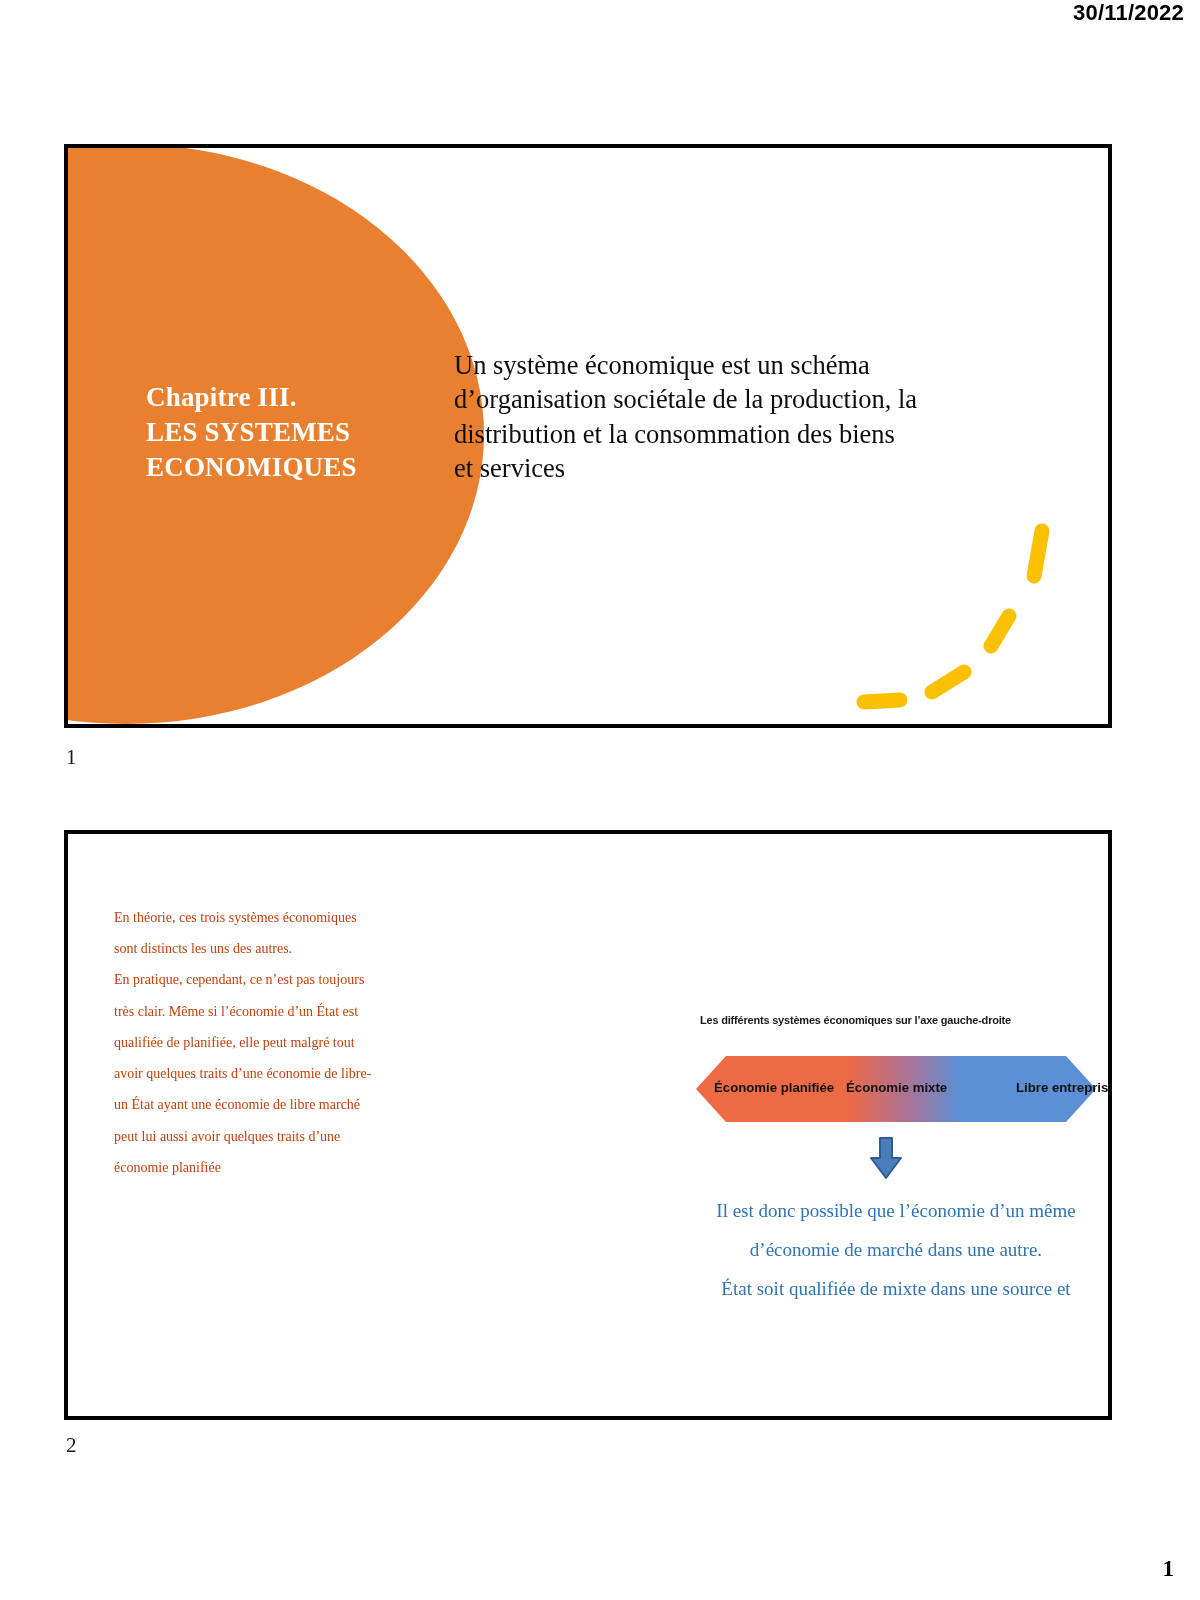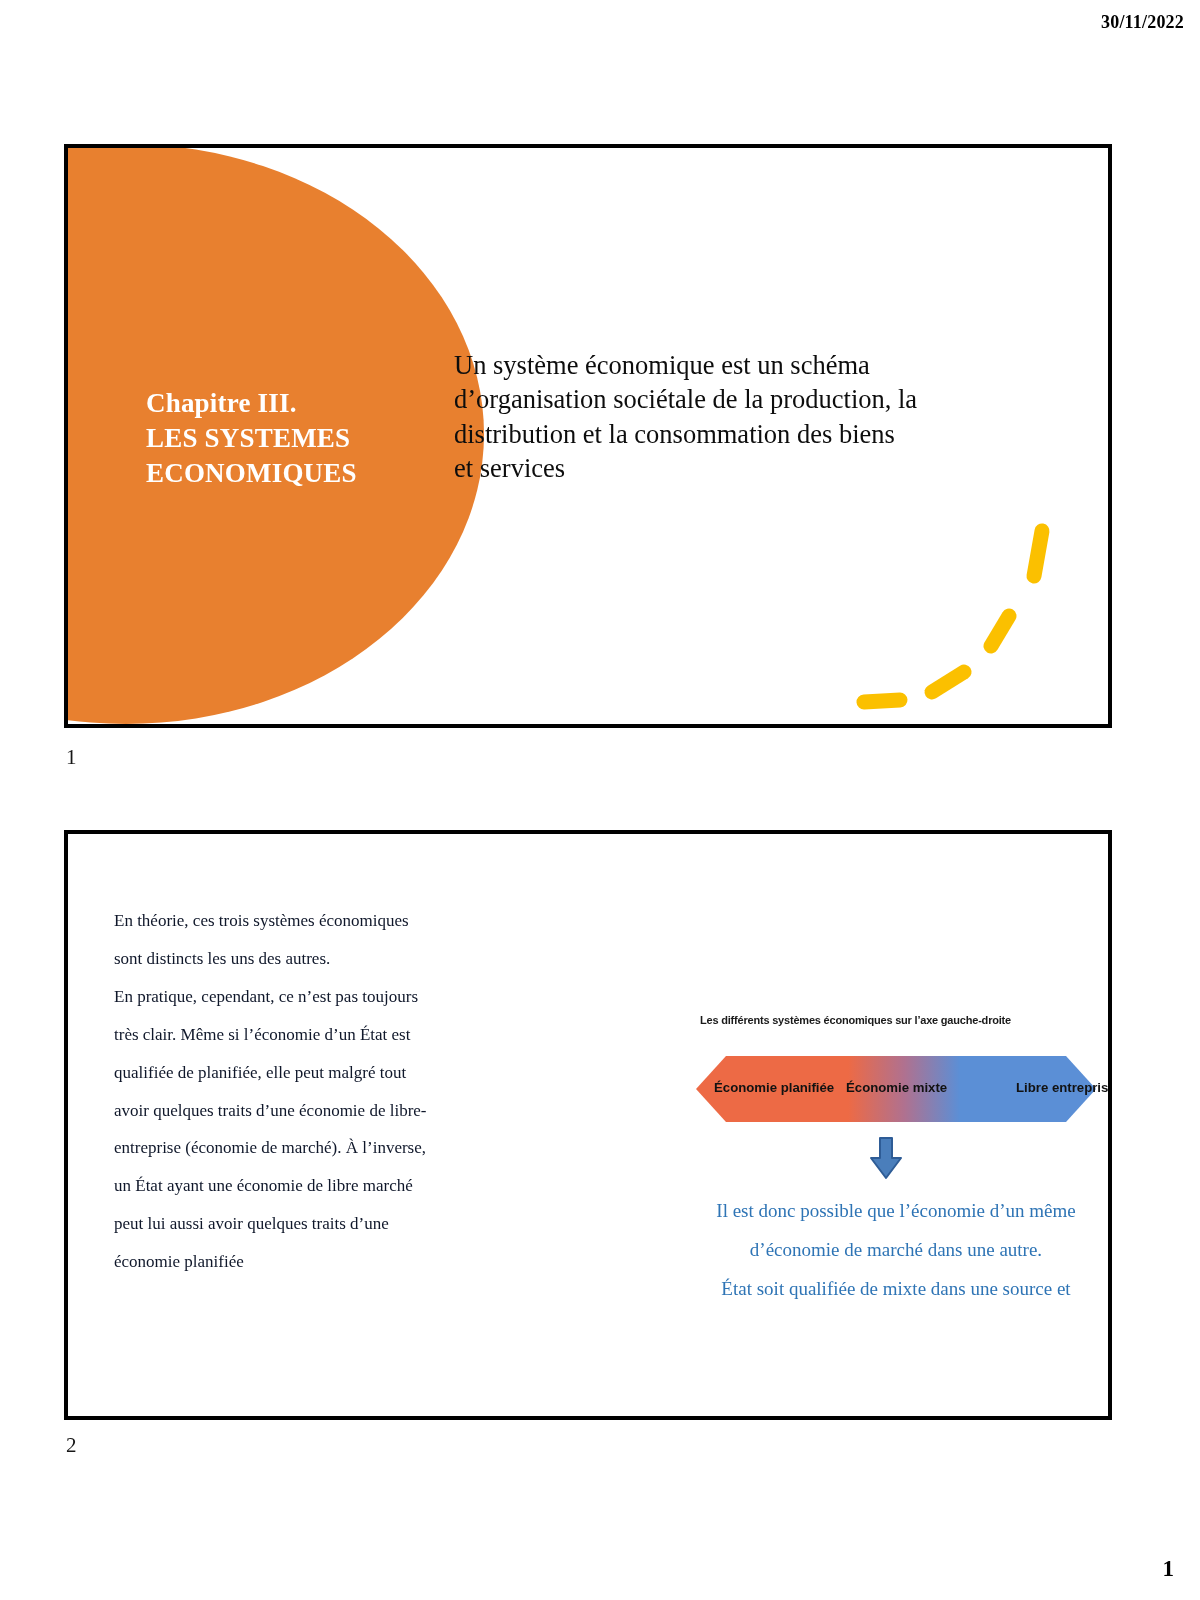--- a/index.html
+++ b/index.html
@@ -11,24 +11,24 @@
     width: 1200px;
     height: 1600px;
     position: relative;
     font-family: "Liberation Serif", serif;
     overflow: hidden;
   }
 
   
   .doc-date {
     position: absolute;
-    top: 12px;
+    top: 0;
     right: 16px;
-    font-family: Liberation Serif, serif;
-    font-size: 18px;
+    font-family: Liberation Sans, sans-serif;
+    font-size: 22px;
     font-weight: bold;
     color: #000000;
     letter-spacing: 0.2px;
   }
 
   
   .slide {
     position: absolute;
     background: #ffffff;
     border: 4px solid #000000;
@@ -73,21 +73,21 @@
     left: -300px;
     top: -4px;
     width: 716px;
     height: 580px;
     background: #E8802F;
     border-radius: 50%;
   }
   .slide1-title {
     position: absolute;
     left: 78px;
-    top: 238px;
+    top: 232px;
     width: 290px;
     color: #ffffff;
     font-family: "Liberation Serif", serif;
     font-weight: bold;
     font-size: 27px;
     line-height: 1.30;
     letter-spacing: 0.2px;
   }
   .slide1-title .line { display: block; white-space: nowrap; }
   .slide1-body {
@@ -111,23 +111,23 @@
     height: 220px;
     pointer-events: none;
   }
 
   
   .slide2-text {
     position: absolute;
     left: 46px;
     top: 68px;
     width: 470px;
-    color: #0f172a;
-    font-family: "Liberation Serif", serif;
-    font-size: 17px;
+    color: #c2410c;
+    font-family: "Liberation Serif", serif;
+    font-size: 14px;
     line-height: 2.23;
   }
   .slide2-text .para { margin: 0 0 0 0; }
   .slide2-text .line { display: block; white-space: nowrap; }
 
   .diagram {
     position: absolute;
     left: 628px;
     top: 180px;
     width: 400px;
@@ -225,21 +225,20 @@
   <div class="slide2-text">
     <div class="para">
       <span class="line">En théorie, ces trois systèmes économiques</span>
       <span class="line">sont distincts les uns des autres.</span>
     </div>
     <div class="para">
       <span class="line">En pratique, cependant, ce n’est pas toujours</span>
       <span class="line">très clair. Même si l’économie d’un État est</span>
       <span class="line">qualifiée de planifiée, elle peut malgré tout</span>
       <span class="line">avoir quelques traits d’une économie de libre-</span>
-      <span class="line">entreprise (économie de marché). À l’inverse,</span>
       <span class="line">un État ayant une économie de libre marché</span>
       <span class="line">peut lui aussi avoir quelques traits d’une</span>
       <span class="line">économie planifiée</span>
     </div>
   </div>
 
   <div class="diagram">
 
     <div class="diagram-caption-title">Les différents systèmes économiques sur l’axe gauche-droite</div>
 

